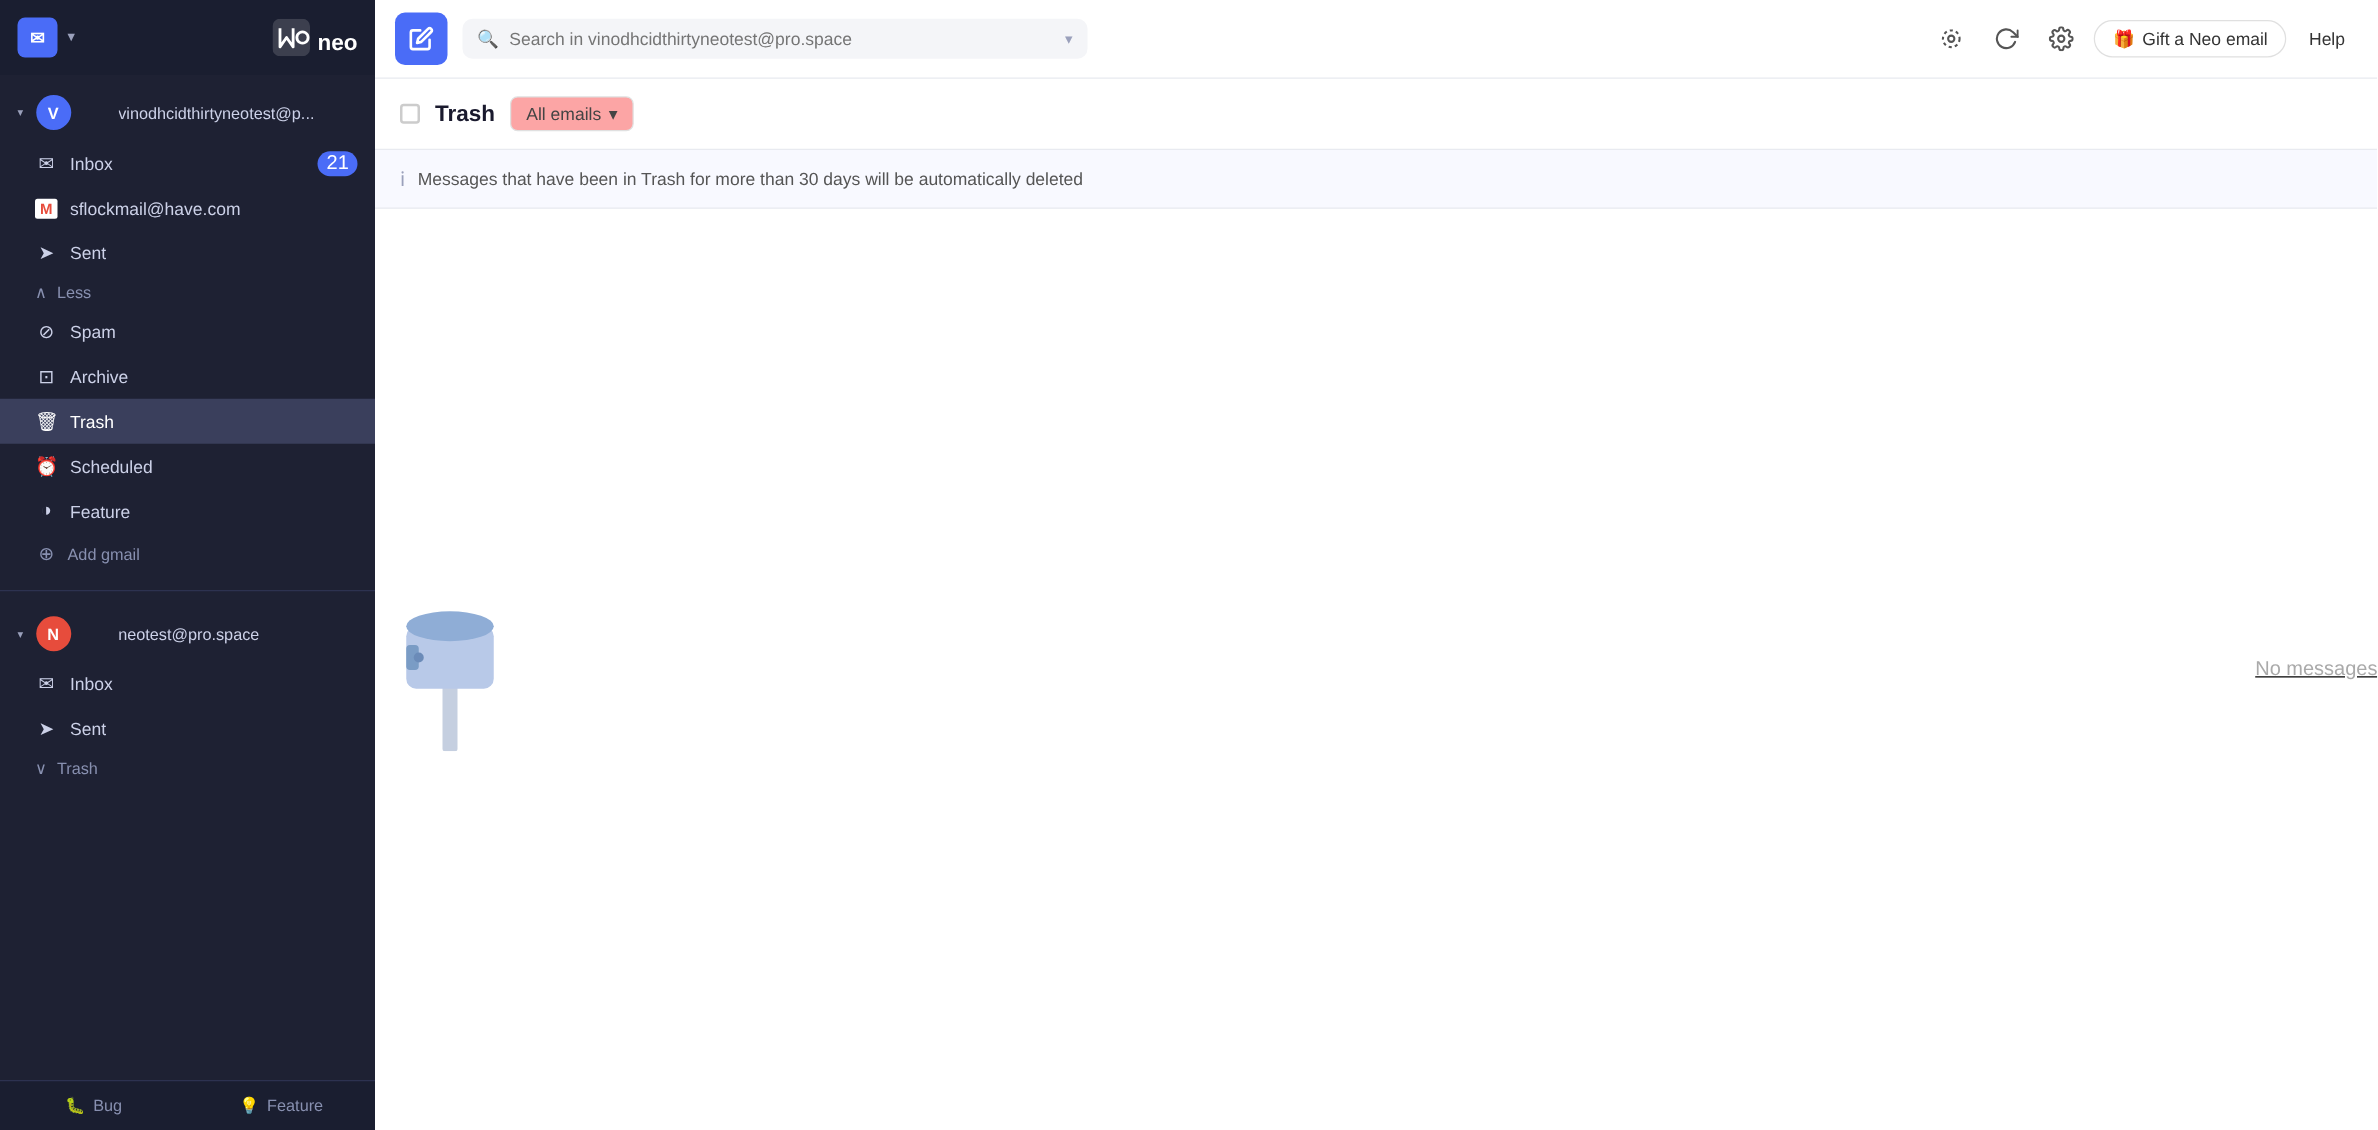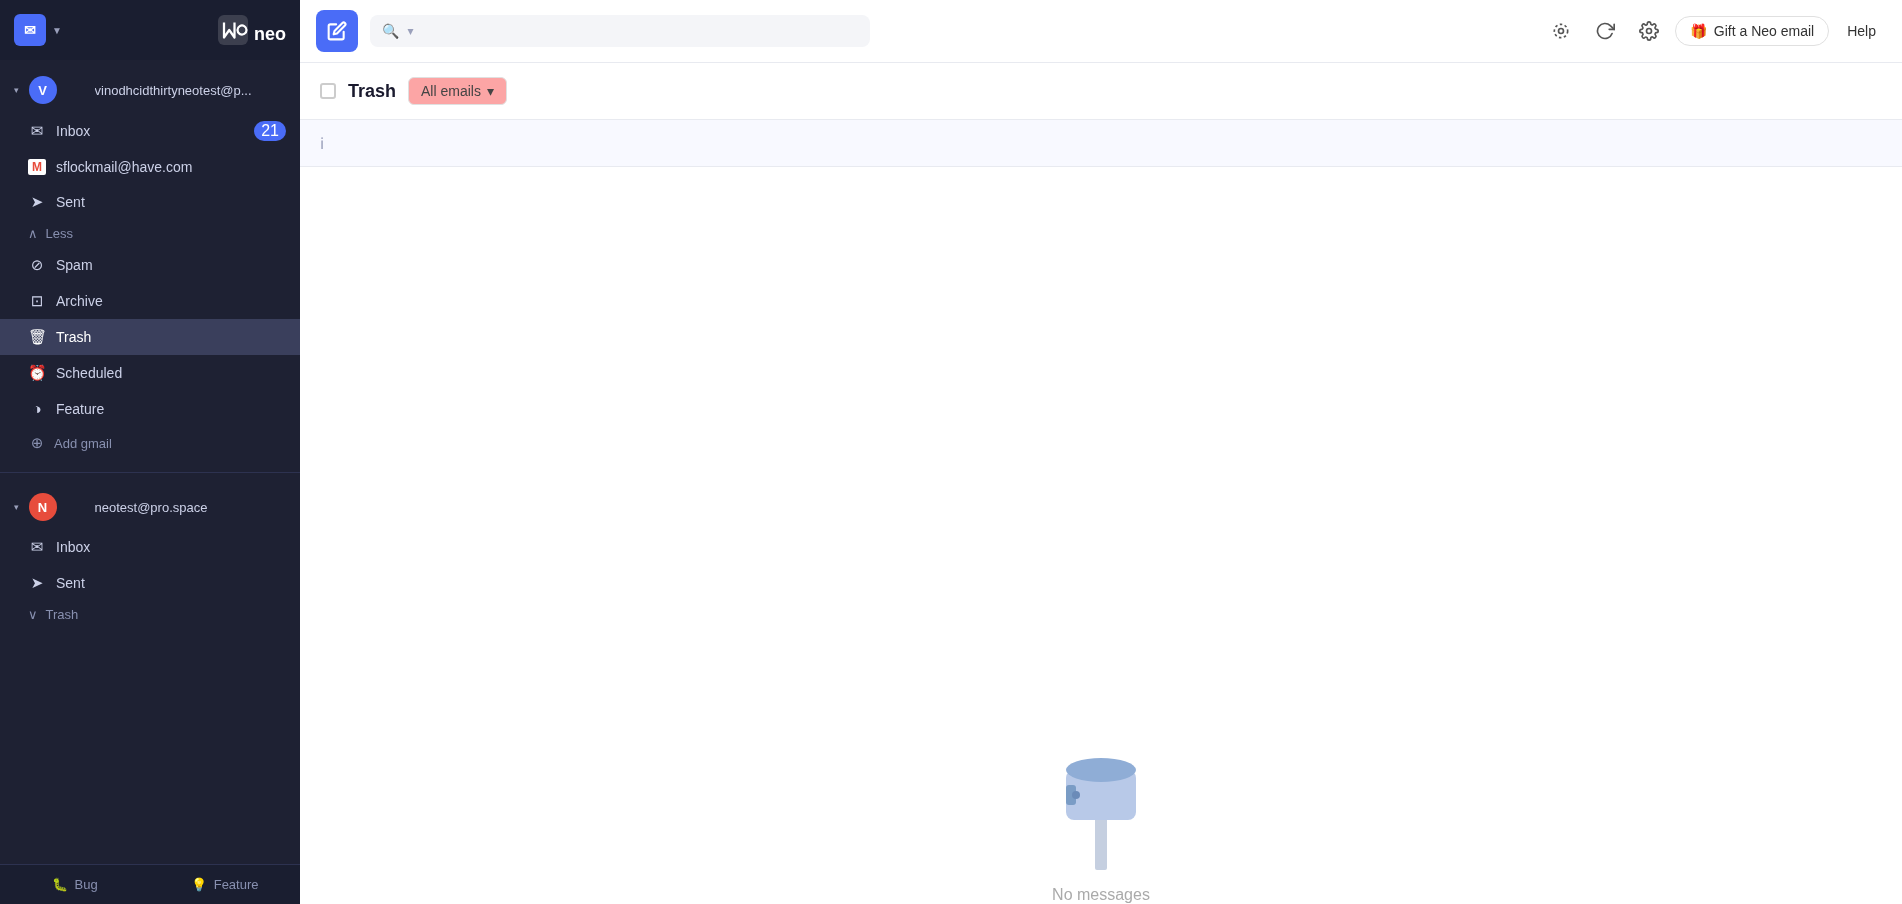--- a/index.html
+++ b/index.html
@@ -303,24 +303,25 @@
       font-size: 14px;
       color: #555;
     }
 
     .info-icon { color: #9aa0bb; font-size: 16px; }
 
     
     .empty-state {
       flex: 1;
       display: flex;
-      flex-direction: column;
-      align-items: center;
-      justify-content: flex-end;
+      flex-direction: row;
+      align-items: center;
+      justify-content: space-between;
       gap: 16px;
+      text-decoration: underline;
     }
 
     .empty-text {
       font-size: 16px;
       color: #aaa;
     }
 
     
     .mailbox-svg { width: 120px; height: 130px; }
   </style>
@@ -447,20 +448,21 @@
   <div class="topbar">
     <div class="compose-btn">
       <svg width="20" height="20" viewBox="0 0 24 24" fill="none" stroke="white" stroke-width="2.5" stroke-linecap="round" stroke-linejoin="round">
         <path d="M11 4H4a2 2 0 0 0-2 2v14a2 2 0 0 0 2 2h14a2 2 0 0 0 2-2v-7"></path>
         <path d="M18.5 2.5a2.121 2.121 0 0 1 3 3L12 15l-4 1 1-4 9.5-9.5z"></path>
       </svg>
     </div>
 
     <div class="search-bar">
       <span class="search-icon">🔍</span>
+      <input class="search-input" type="text" placeholder="Search in vinodhcidthirtyneotest@pro.space" style="">
       <span class="search-dropdown-btn">▾</span>
     </div>
 
     <div class="topbar-spacer"></div>
 
     <div class="topbar-actions">
       <div class="topbar-icon-btn">
         <svg width="20" height="20" viewBox="0 0 24 24" fill="none" stroke="currentColor" stroke-width="2">
           <circle cx="12" cy="12" r="3"></circle>
           <circle cx="12" cy="12" r="8" stroke-dasharray="3 3"></circle>
@@ -494,20 +496,21 @@
       <div class="checkbox-all"></div>
       <span class="content-title">Trash</span>
       <div class="filter-dropdown">
         <span>All emails</span>
         <span>▾</span>
       </div>
     </div>
 
     <div class="info-banner">
       <span class="info-icon">ℹ</span>
+      <span>Messages that have been in Trash for more than 30 days will be automatically deleted</span>
     </div>
 
     <div class="empty-state">
 
       <svg class="mailbox-svg" viewBox="0 0 120 130">
 
         <rect x="54" y="75" width="12" height="55" rx="2" fill="#c5cfe0"></rect>
 
         <rect x="25" y="30" width="70" height="50" rx="8" fill="#b8c9e8"></rect>
 

